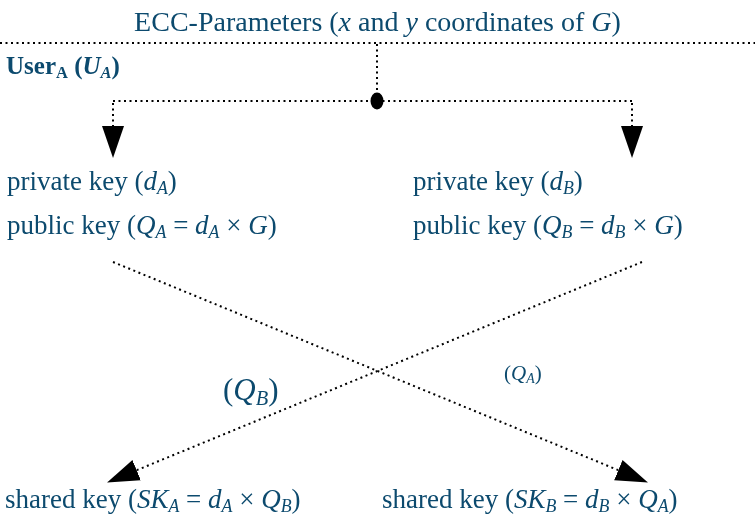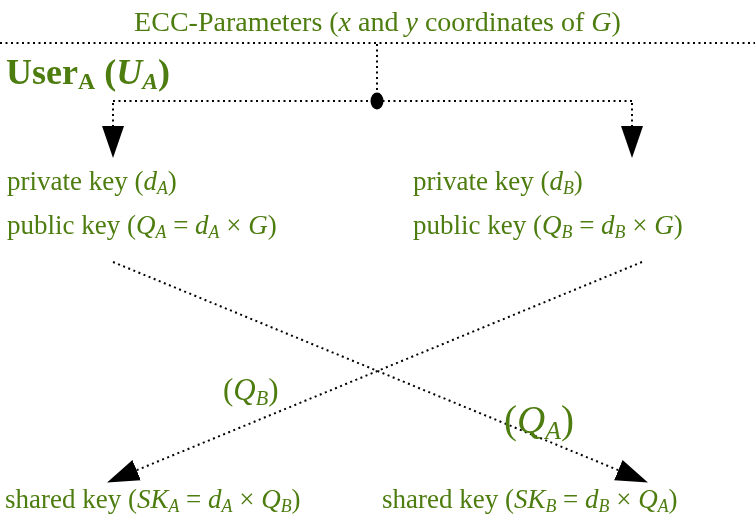--- a/index.html
+++ b/index.html
@@ -1,31 +1,31 @@
 <!DOCTYPE html>
 <html><head>
 <meta charset="utf-8">
 <style>
   html,body{margin:0;padding:0;background:#fff;}
   .canvas{
-    position:relative;width:755px;height:518px;background:#ffffff;color:#4d7c0f;
+    position:relative;width:755px;height:518px;background:#ffffff;color:#0c4a6e;
     font-family:"Liberation Serif", serif;overflow:hidden;
   }
   .lines{position:absolute;left:0;top:0;}
   .txt{position:absolute;white-space:nowrap;font-size:27px;line-height:1.2;}
   .title{left:0;right:0;text-align:center;top:5px;font-size:28px;}
-  .user{top:51px;font-weight:bold;font-size:36px;}
+  .user{top:51px;font-weight:bold;font-size:25px;}
   .user-a{left:6px;}
   .user-b{right:5px;}
   .pk-a{left:7px;top:165px;}
   .pub-a{left:7px;top:209px;}
   .pk-b{left:413px;top:165px;}
   .pub-b{left:413px;top:209px;}
   .q-b-label{left:199px;top:371px;font-size:31px;margin-left:24px;}
-  .q-a-label{left:504px;top:397px;font-size:39px;}
+  .q-a-label{left:504px;top:361px;font-size:21px;}
   .shared-a{left:5px;top:483px;text-align:center;}
   .shared-b{left:382px;top:483px;}
   .seg-i{font-style:italic;}
   .seg-sub{font-size:0.66em;vertical-align:-0.22em;}
   .seg-u{text-decoration-thickness:2px;text-underline-offset:3px;text-decoration-skip-ink:none;}
 </style>
 </head>
 <body>
 
 <div class="canvas">

